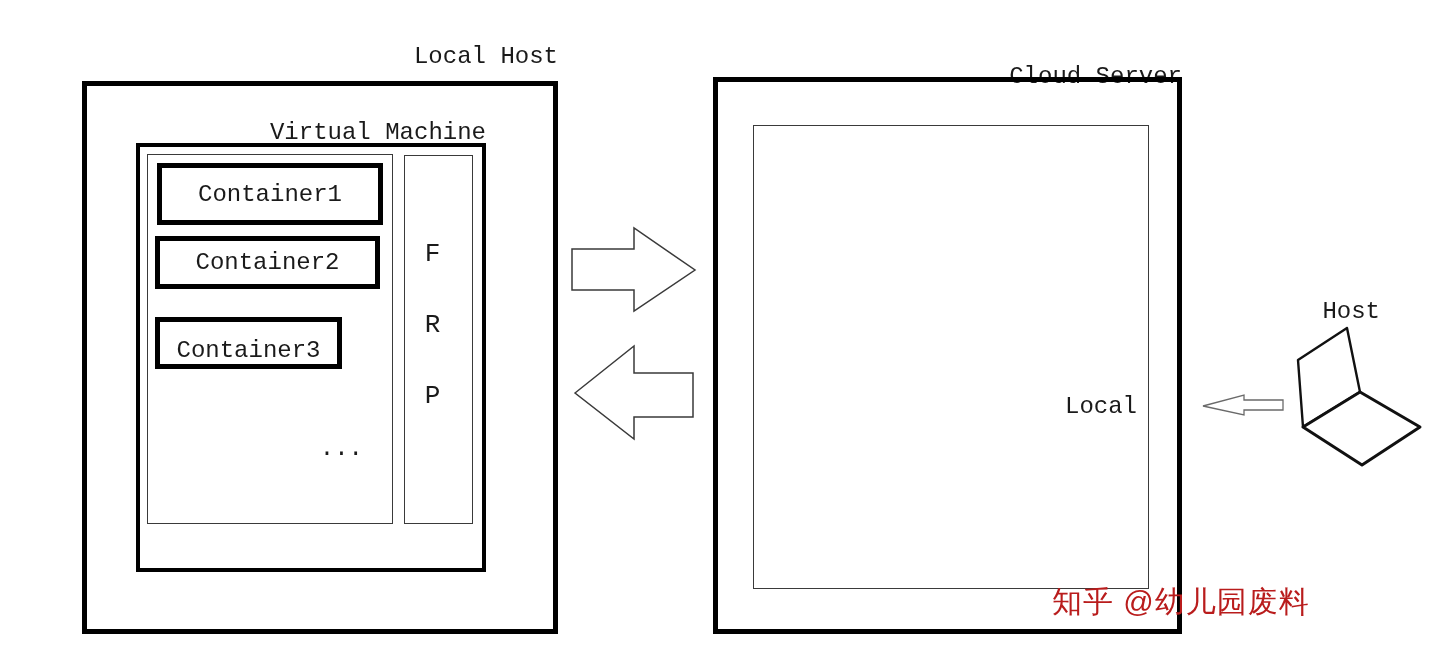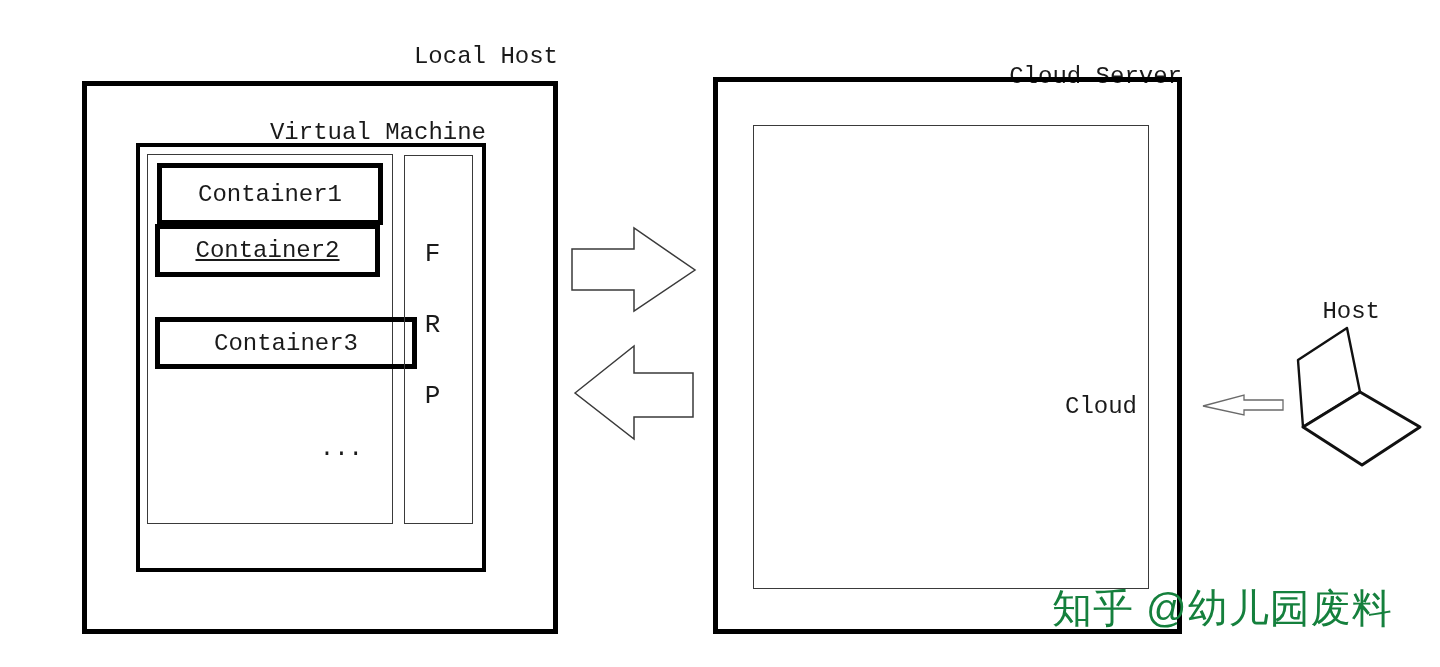--- a/index.html
+++ b/index.html
@@ -23,22 +23,22 @@
     border:5px solid #000000;
     display:flex;align-items:center;justify-content:center;
     font-size:24px;
   }
   .frp-letter{font-size:26px;text-align:center;width:69px;}
 
   .overlay{position:absolute;left:0;top:0;}
 
   .watermark{
     position:absolute;left:1052px;top:584px;
-    font-size:40px;line-height:1.2;
-    color:#15803d;
+    font-size:30px;line-height:1.2;
+    color:#b91c1c;
     font-family:"Liberation Sans","DejaVu Sans",sans-serif;
     letter-spacing:1px;
     white-space:nowrap;
   }
 </style>
 </head>
 <body>
 
 <div class="canvas">
 
@@ -49,44 +49,44 @@
   <div class="abs lbl t24" style="left:136px;top:110px;width:350px;margin-top:10px;">Virtual Machine</div>
 
   <div class="abs medbox" style="left:136px;top:143px;width:350px;height:429px;"></div>
 
   <div class="abs thinbox" style="left:147px;top:154px;width:246px;height:370px;"></div>
 
   <div class="abs container-box" style="left:157px;top:163px;width:226px;height:62px;">
     <span>Container1</span>
   </div>
 
-  <div class="abs container-box" style="left:155px;top:224px;width:225px;height:53px;text-decoration:underline;">
+  <div class="abs container-box" style="left:155px;top:236px;width:225px;height:53px;">
     <span>Container2</span>
   </div>
 
-  <div class="abs container-box" style="left:155px;top:317px;width:262px;height:52px;">
+  <div class="abs container-box" style="left:155px;top:317px;width:187px;height:52px;align-items:flex-end;">
     <span>Container3</span>
   </div>
 
   <div class="abs lbl t24" style="left:147px;top:436px;width:216px;">...</div>
 
 
   <div class="abs thinbox" style="left:404px;top:155px;width:69px;height:369px;"></div>
   <div class="abs lbl frp-letter" style="left:398px;top:240px;">F</div>
   <div class="abs lbl frp-letter" style="left:398px;top:311px;">R</div>
   <div class="abs lbl frp-letter" style="left:398px;top:382px;">P</div>
 
   <div class="abs lbl t24" style="left:713px;top:40px;width:469px;margin-top:24px;">Cloud Server</div>
 
   <div class="abs thickbox" style="left:713px;top:77px;width:469px;height:557px;"></div>
 
   <div class="abs thinbox" style="left:753px;top:125px;width:396px;height:464px;"></div>
 
 
-  <div class="abs lbl t24" style="left:753px;top:394px;width:384px;">Cloud</div>
+  <div class="abs lbl t24" style="left:753px;top:394px;width:384px;">Local</div>
 
   <div class="abs lbl t24" style="left:1320px;top:299px;width:60px;">Host</div>
 
   <svg class="overlay" width="1440" height="667" viewBox="0 0 1440 667">
 
     <polygon points="572,249 634,249 634,228 695,270 634,311 634,290 572,290" fill="#ffffff" stroke="#3a3a3a" stroke-width="1.5"></polygon>
 
     <polygon points="575,393 634,346 634,373 693,373 693,417 634,417 634,439" fill="#ffffff" stroke="#3a3a3a" stroke-width="1.5"></polygon>
 
     <polygon points="1203,406 1244,395 1244,400 1283,400 1283,410 1244,410 1244,415" fill="#ffffff" stroke="#6a6a6a" stroke-width="1.3"></polygon>

